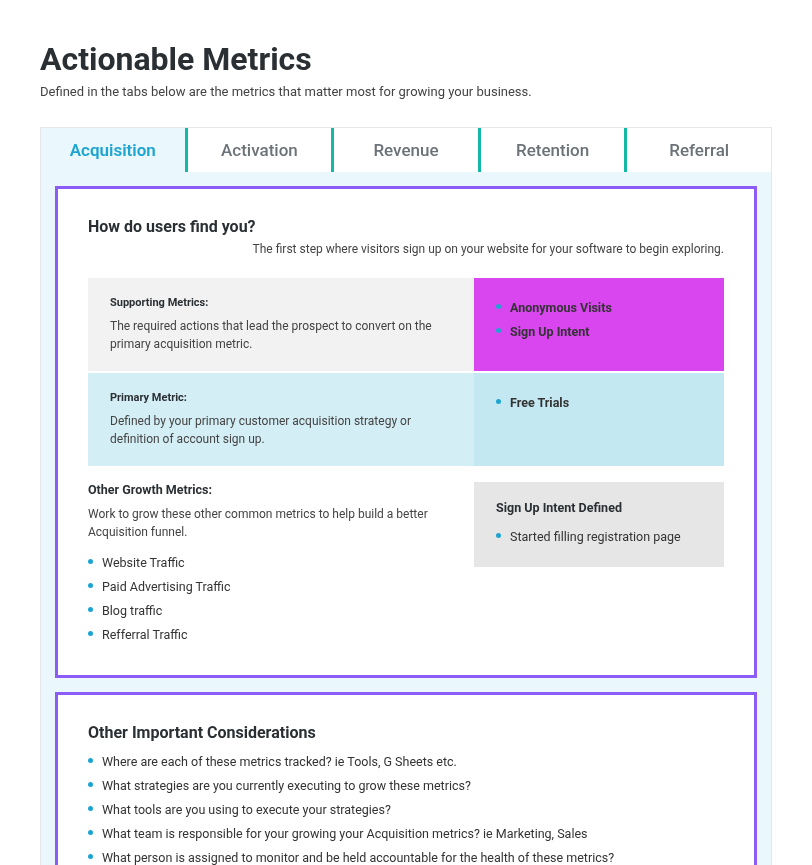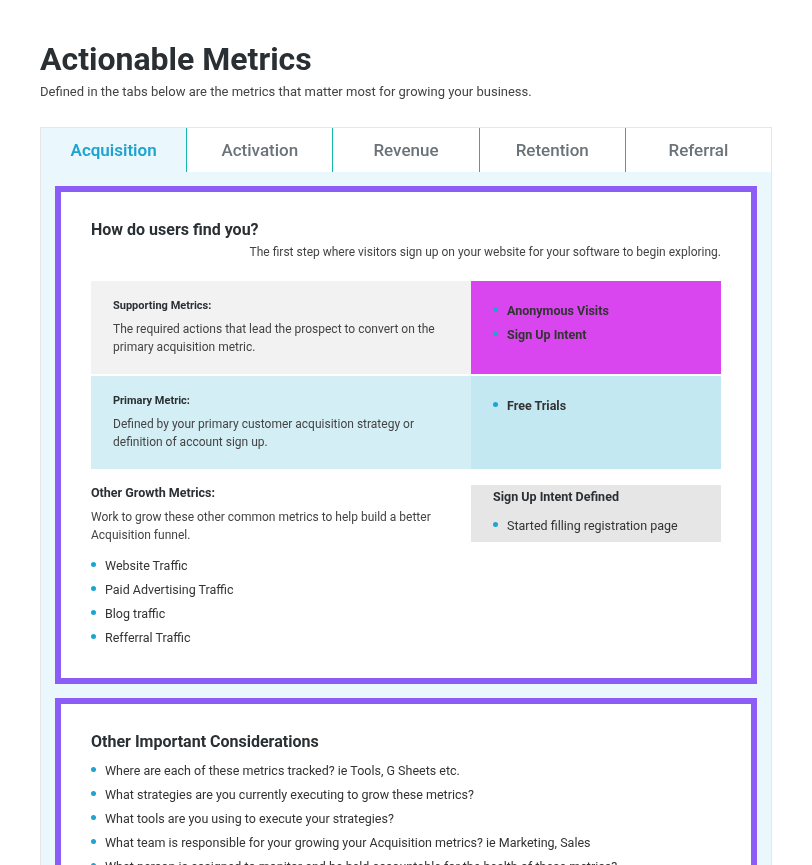--- a/index.html
+++ b/index.html
@@ -27,38 +27,38 @@
     border-bottom: none;
   }
   .tab {
     flex: 1;
     text-align: center;
     padding: 12px 0;
     font-size: 17px;
     font-weight: 500;
     color: #6b7278;
     background: #ffffff;
-    border-right: 1px solid #14b8a6;
+    border-right: 3px solid #14b8a6;
     cursor: pointer;
   }
   .tab:last-child { border-right: none; }
   .tab.active {
     background: #eaf7fd;
     color: #1da4d1;
     font-weight: 600;
   }
   .tab-body {
     background: #eaf7fd;
     border: 1px solid #e6e6e6;
     border-top: none;
     padding: 14px;
   }
   .panel {
     background: #ffffff;
-    border: 6px solid #8b5cf6;
+    border: 3px solid #8b5cf6;
     padding: 28px 30px;
     margin-bottom: 14px;
   }
   .panel:last-child { margin-bottom: 0; }
   .panel h2 {
     font-size: 16px;
     font-weight: 700;
     color: #2a2f33;
     margin-bottom: 6px;
   }
@@ -119,21 +119,21 @@
   ul.bullets.bold li { font-weight: 700; }
   .growth-row {
     display: flex;
     margin-top: 16px;
     gap: 20px;
   }
   .growth-left { flex: 1; }
   .growth-right {
     width: 250px;
     background: #e6e6e6;
-    padding: 4px 22px;
+    padding: 18px 22px;
     align-self: flex-start;
   }
   .growth-title {
     font-size: 12.5px;
     font-weight: 700;
     color: #2a2f33;
     margin-bottom: 8px;
   }
   .growth-text {
     font-size: 12px;

